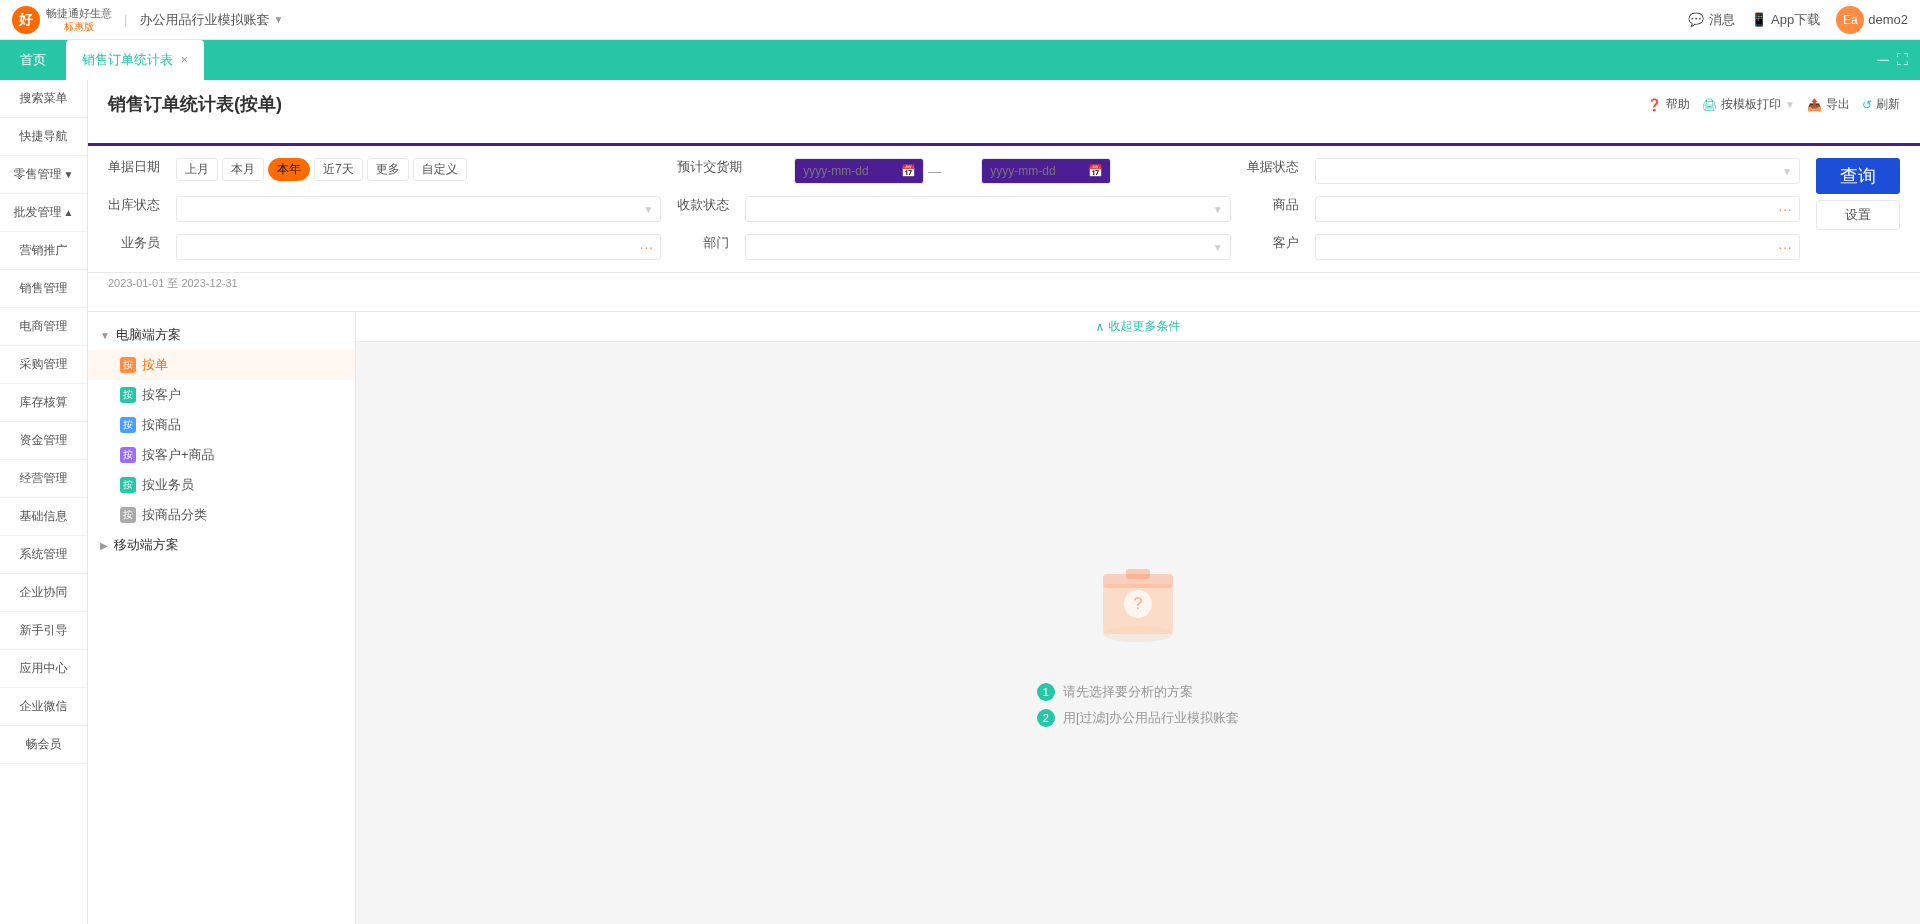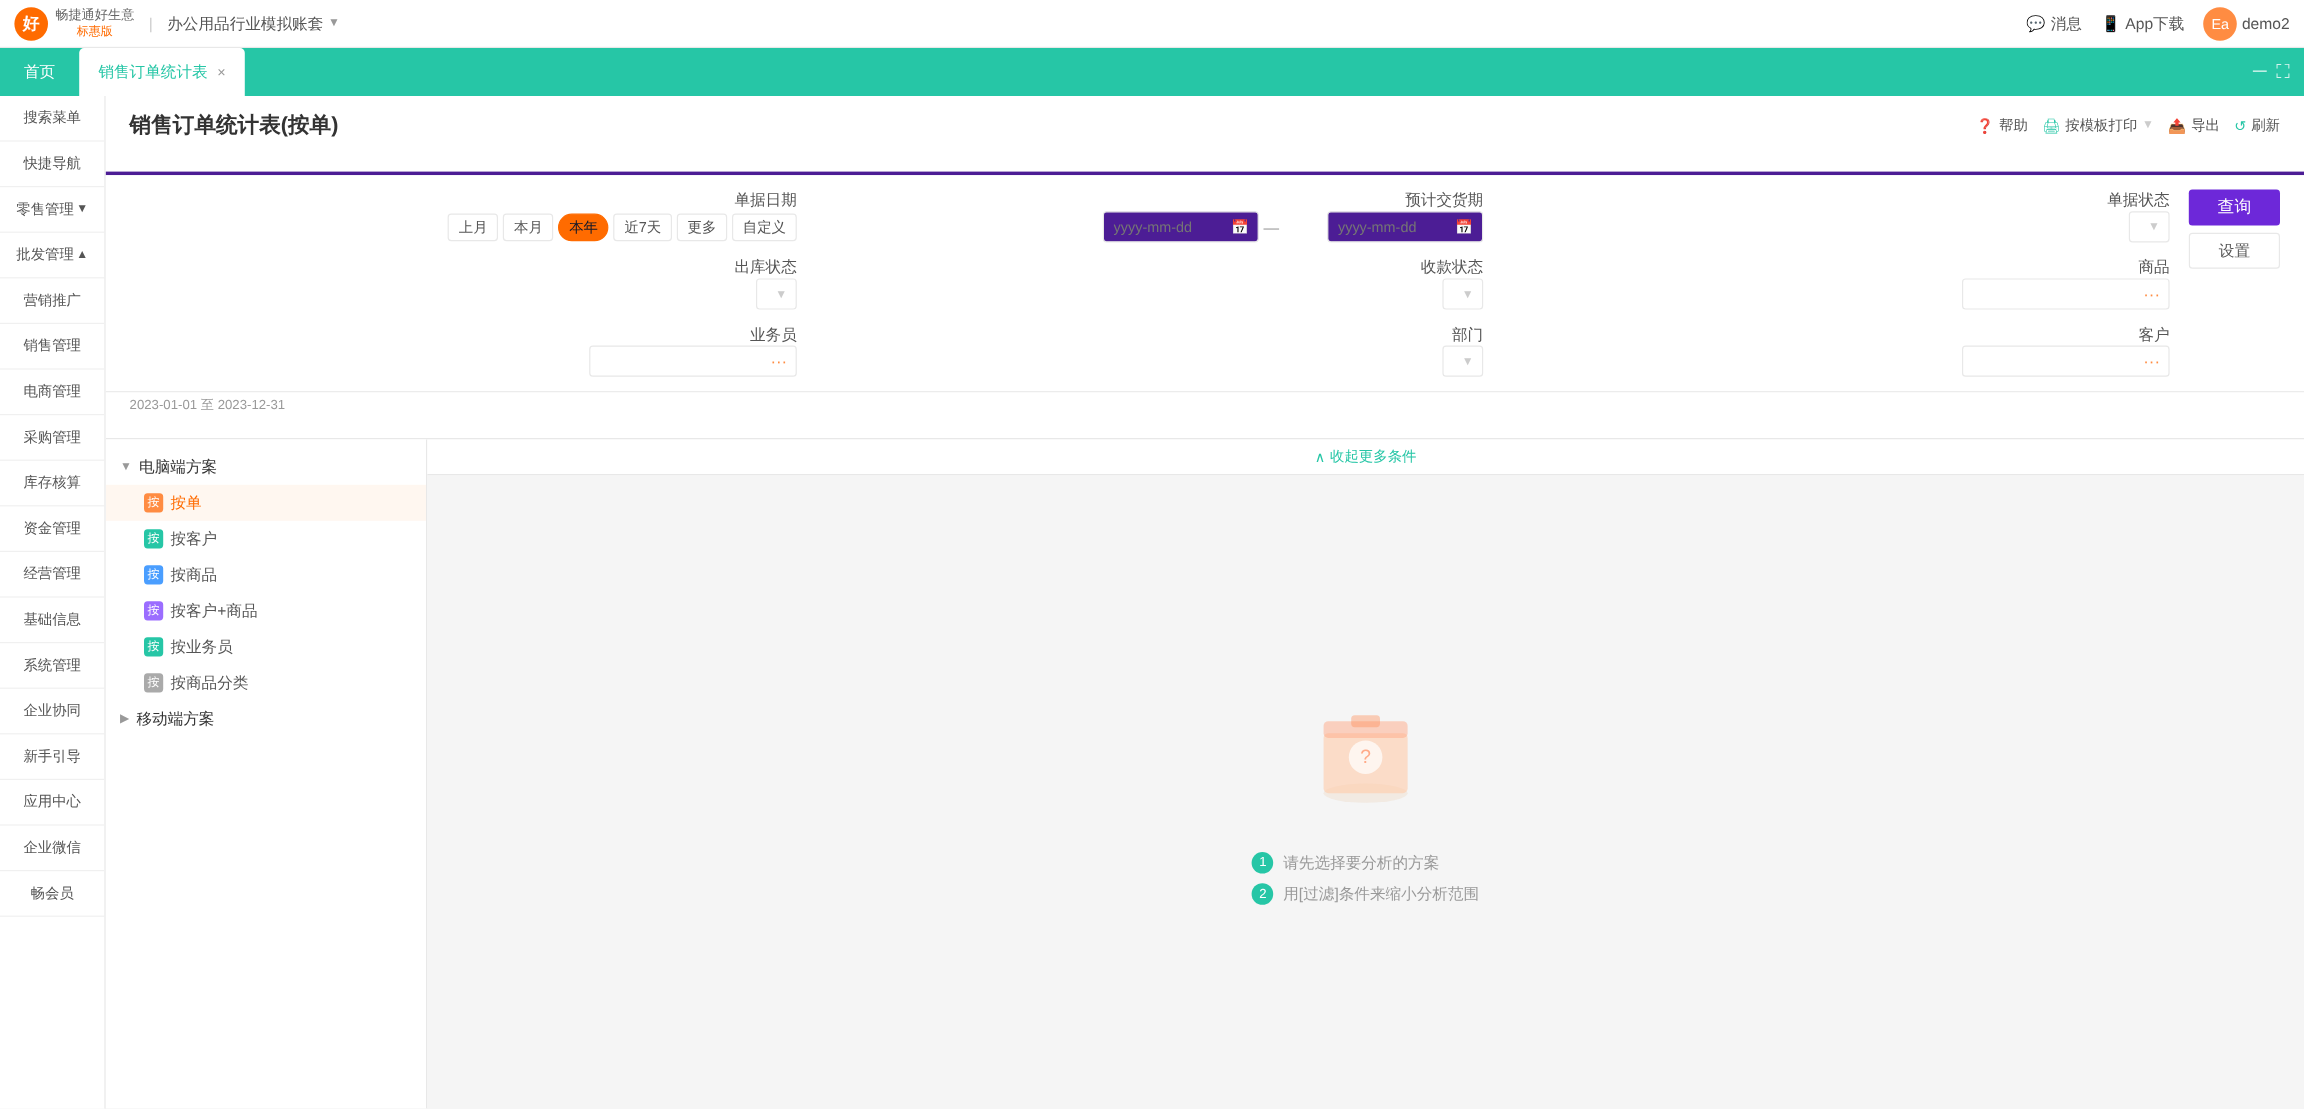--- a/index.html
+++ b/index.html
@@ -204,26 +204,26 @@
       font-size: 12px;
       cursor: pointer;
     }
     .date-btn.active {
       background: #ff6b00;
       border-color: #ff6b00;
       color: #0f172a;
       border-radius: 12px;
     }
     .query-btn {
-      background: #6d28d9;
+      background: #1d4ed8;
       color: white;
       border: none;
       padding: 6px 24px;
       border-radius: 3px;
-      font-size: 14px;
+      font-size: 18px;
       cursor: pointer;
       white-space: nowrap;
     }
     .settings-btn {
       background: white;
       color: #555;
       border: 1px solid #e8e8e8;
       padding: 5px 20px;
       border-radius: 3px;
       font-size: 13px;
@@ -396,23 +396,22 @@
       border-bottom: 1px solid #e8e8e8;
     }
     .filter-grid {
       flex: 1;
       display: grid;
       grid-template-columns: 1fr 1fr 1fr;
       gap: 12px 16px;
     }
     .filter-field {
       display: flex;
-      align-items: flex-end;
-      gap: 0;
-      flex-direction: column;
+      align-items: flex-start;
+      gap: 16px;
     }
     .field-label {
       color: #555;
       font-size: 13px;
       white-space: nowrap;
       min-width: 52px;
       text-align: right;
     }
     .field-control {
       flex: 1;
@@ -729,20 +728,20 @@
               <text x="60" y="70" text-anchor="middle" font-size="16" fill="#ffaa88">?</text>
             </svg>
           </div>
           <div class="empty-tips">
             <div class="empty-tip-item">
               <div class="tip-number">1</div>
               <span>请先选择要分析的方案</span>
             </div>
             <div class="empty-tip-item">
               <div class="tip-number">2</div>
-              <span>用[过滤]条件来缩小分析范围</span>
+              <span>用[过滤]办公用品行业模拟账套</span>
             </div>
           </div>
         </div>
       </div>
     </div>
   </div>
 </div>
 
 </body></html>

